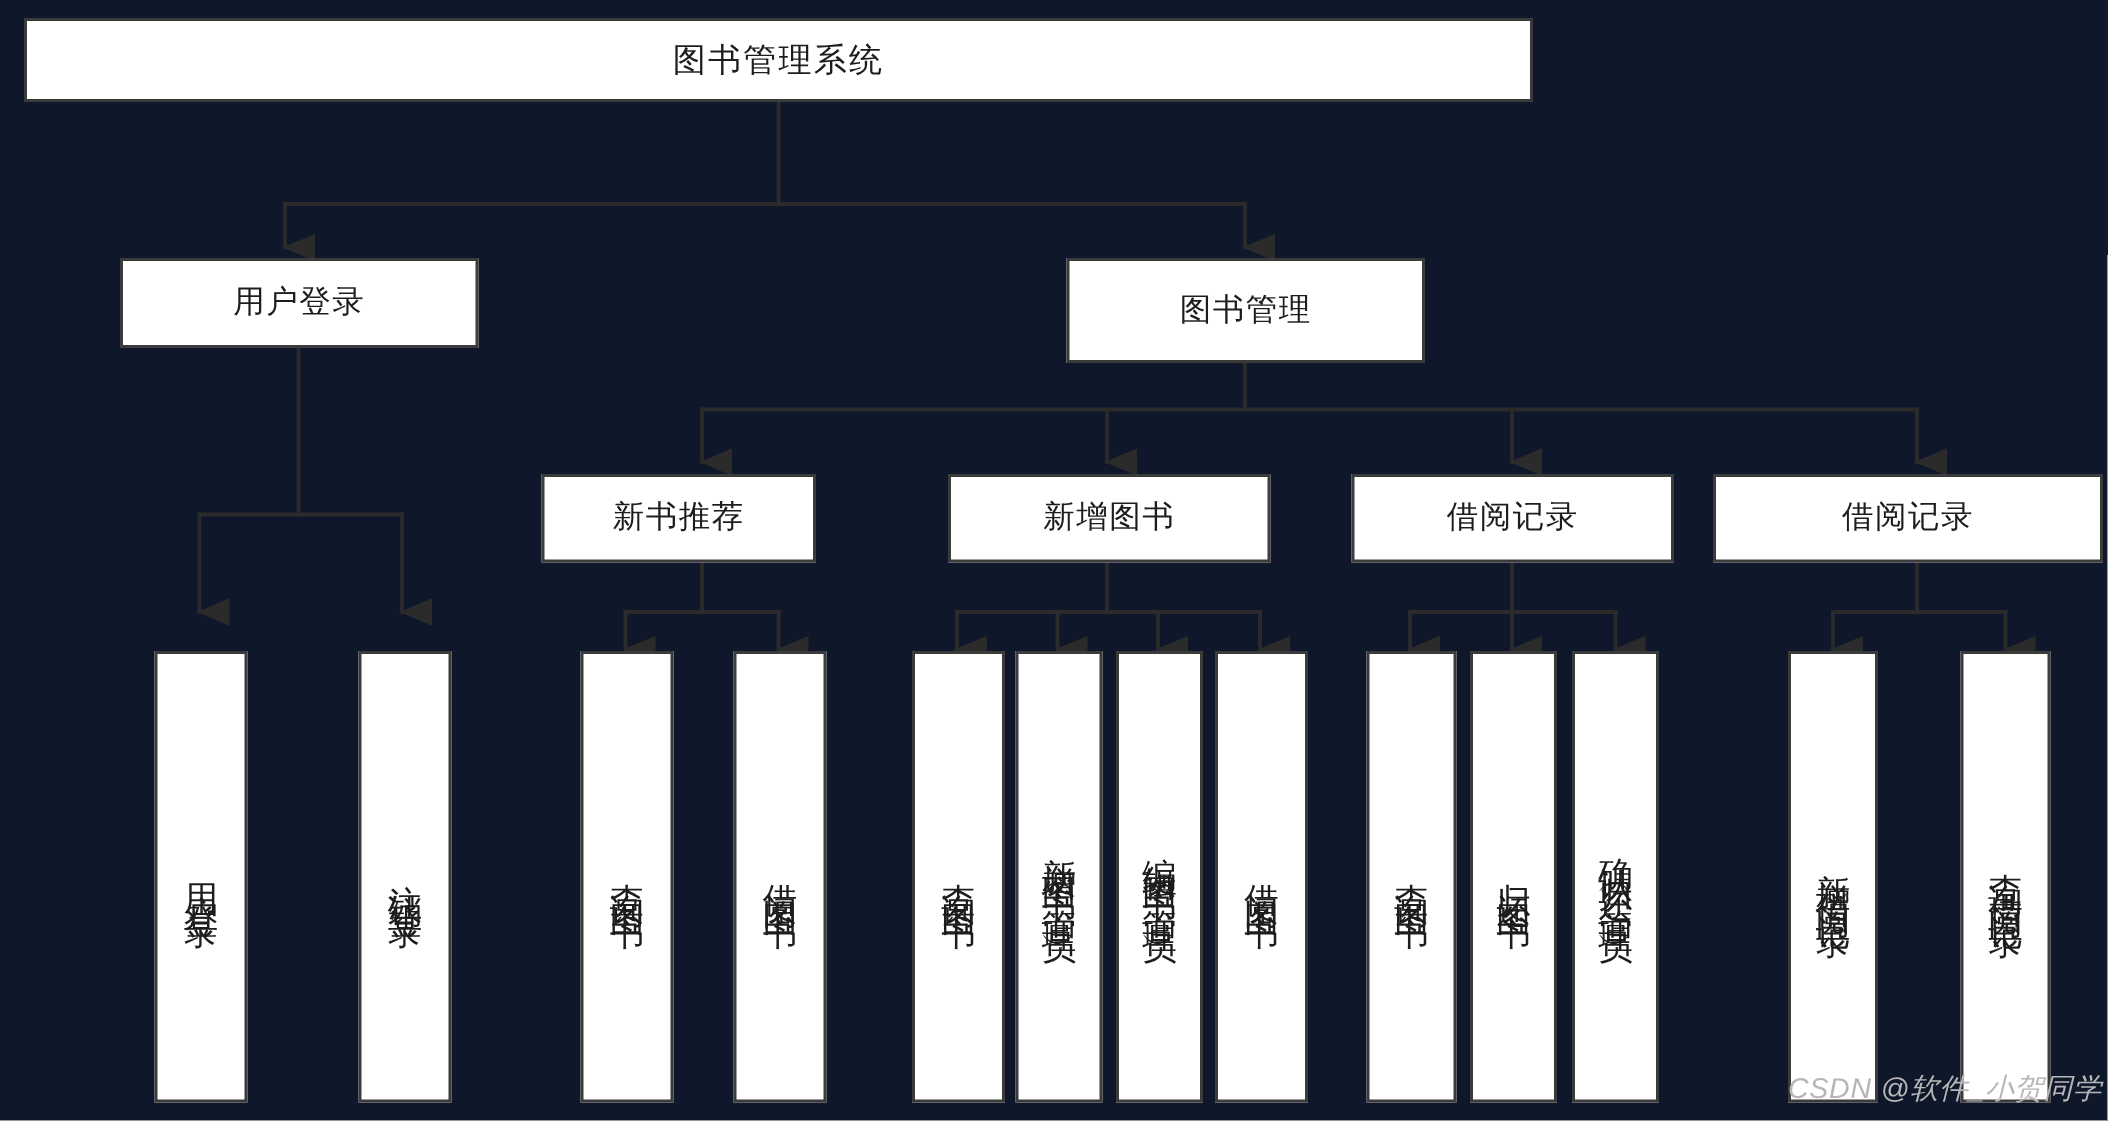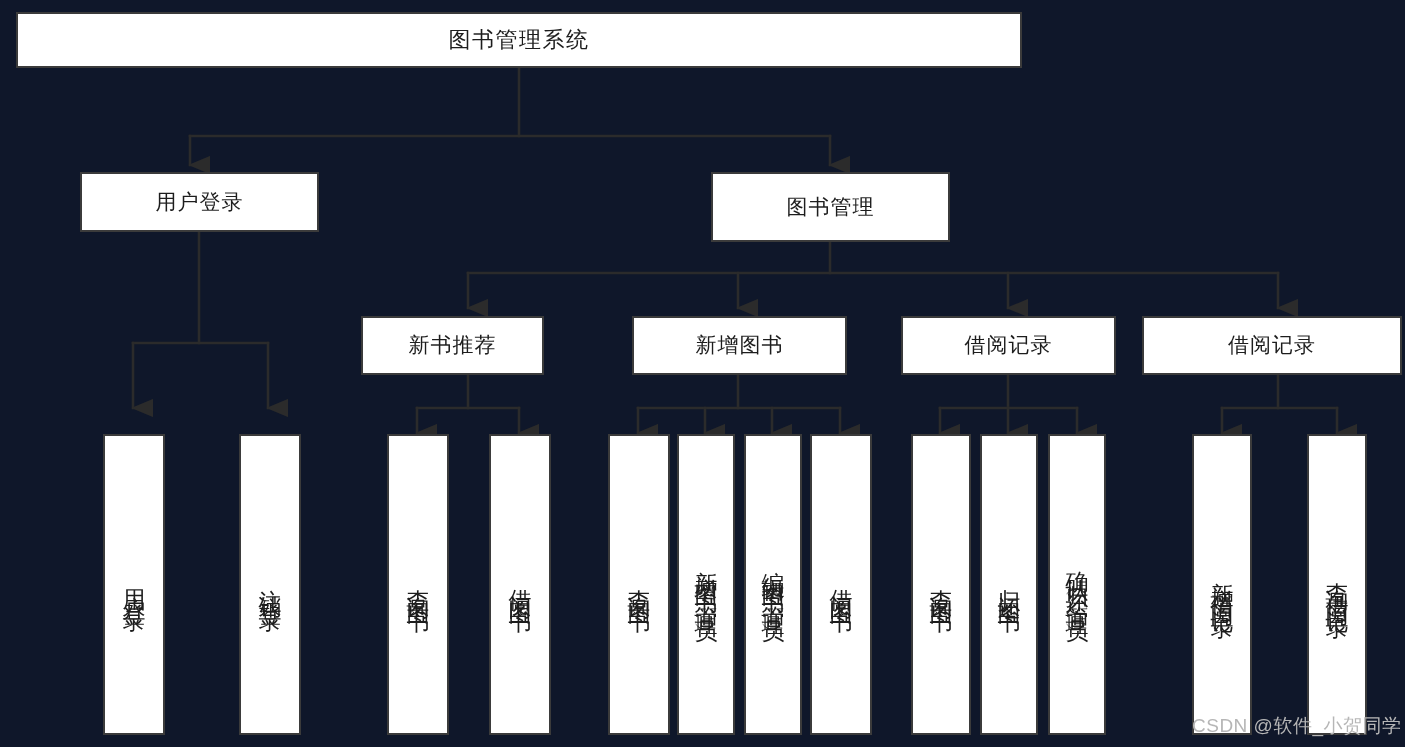--- a/index.html
+++ b/index.html
@@ -66,20 +66,21 @@
     text-align: center;
   }
   .watermark {
     position: absolute;
     font-size: 19px;
     color: #b6b6b6;
     letter-spacing: 0.5px;
     white-space: nowrap;
     z-index: 3;
     font-family: "Liberation Sans", "DejaVu Sans", sans-serif;
+    font-style: italic;
   }
 </style>
 </head>
 <body>
 
 <div id="canvas">
 
   <svg id="edges" viewBox="0 0 1405 747" xmlns="http://www.w3.org/2000/svg">
     <defs>
       <marker id="arw" viewBox="0 0 10 12" refX="5" refY="11" markerWidth="7" markerHeight="8.4" orient="auto-start-reverse">

